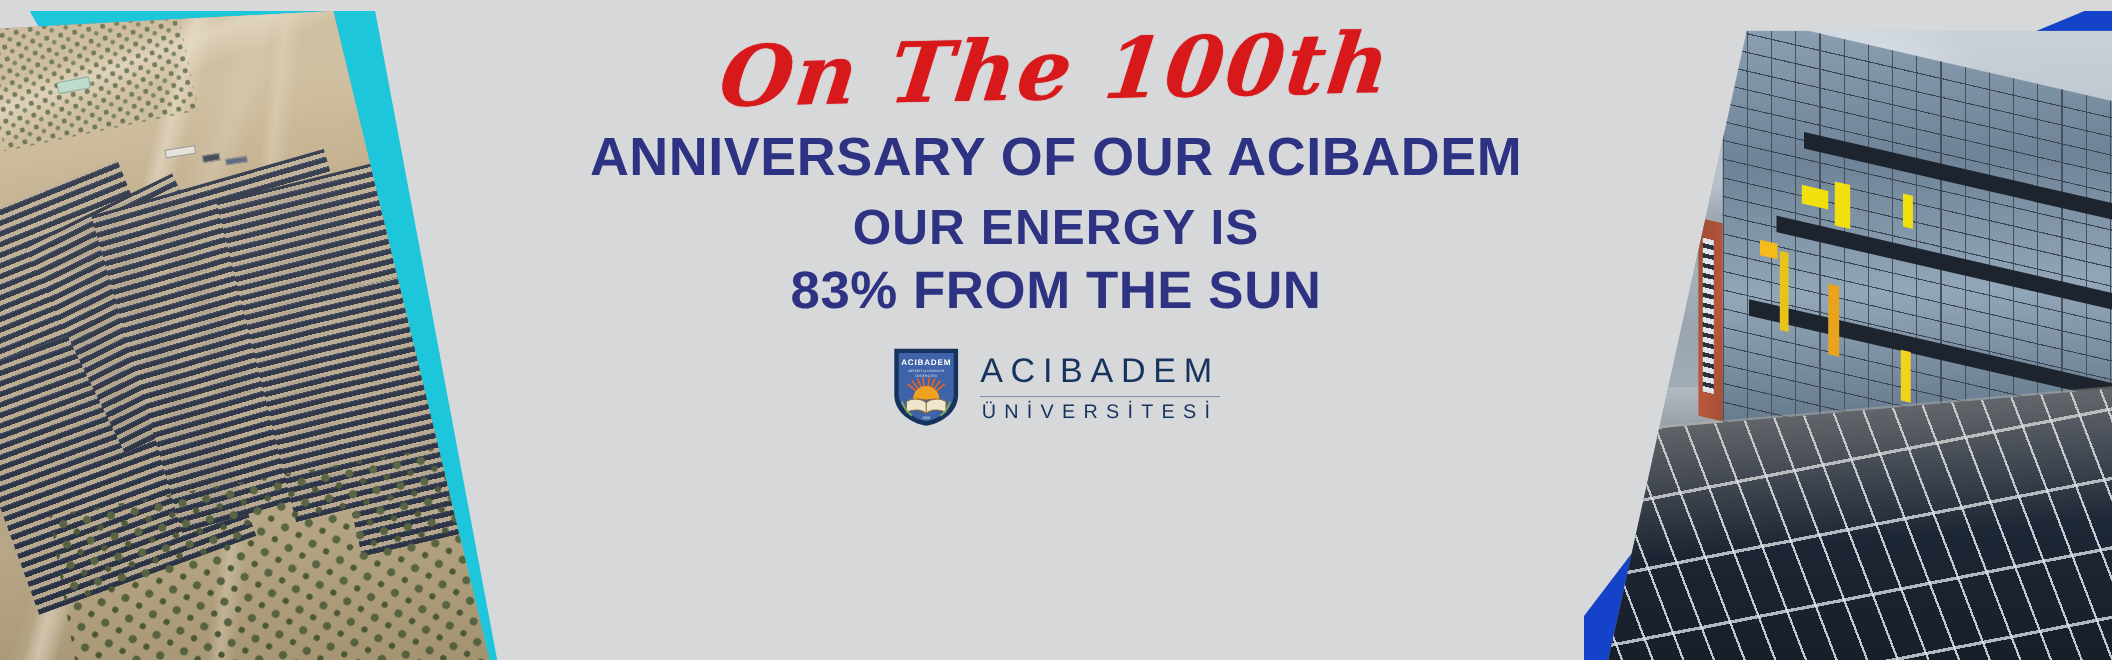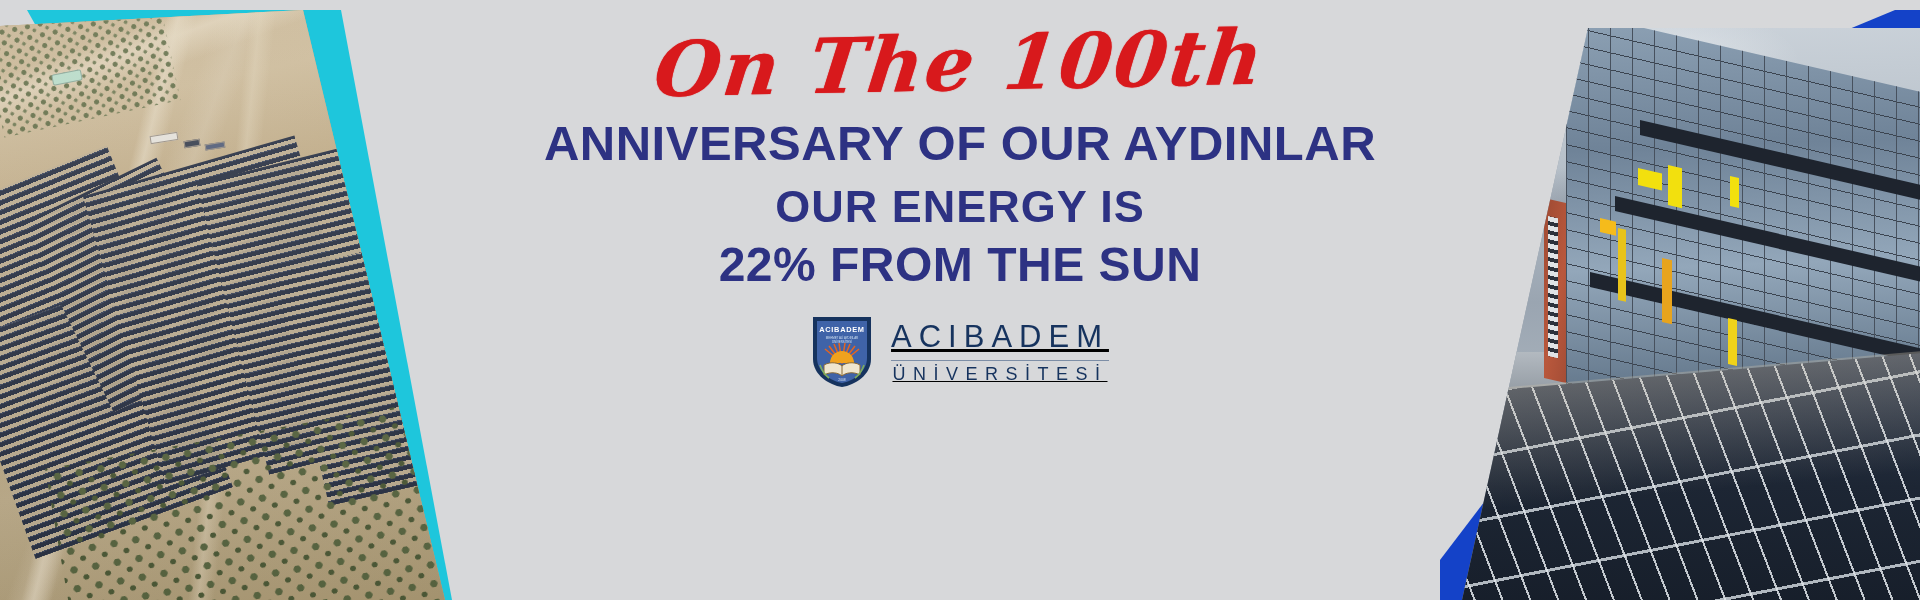--- a/index.html
+++ b/index.html
@@ -240,21 +240,21 @@
     font-weight:700;
     font-size:17px;
     line-height:1.7;
     color:#2d3283;
     max-width:430px;
   }
 
   
   .logo {
     margin-top:24px;
-    display:flex; align-items:center; gap:18px;text-decoration:underline;
+    display:flex; align-items:center; gap:18px;
   }
   .crest { width:62px; height:74px; display:block; }
   .wordmark { display:flex; flex-direction:column; align-items:stretch; }
   .wm-top {
     font-size:31px; font-weight:400; letter-spacing:7px;
     color:#16335e; line-height:1.05; padding-bottom:4px;
   }
   .wm-rule { height:1px; background:#7d8ea6; margin:2px 0 4px; }
   .wm-bot {
     font-size:18px; font-weight:400; letter-spacing:7.5px;
@@ -304,25 +304,25 @@
     <div class="rp-yellow y6"></div>
     <div class="rp-yellow y7"></div>
     <div class="rp-panels"></div>
     <div class="rp-panel-sheen"></div>
   </div>
 
   <div class="center">
 
     <div class="script-line">On The 100th</div>
 
-    <div class="h-anniv">ANNIVERSARY OF OUR AYDINLAR</div>
+    <div class="h-anniv">ANNIVERSARY OF OUR ACIBADEM</div>
 
     <div class="h-energy">OUR ENERGY IS</div>
 
-    <div class="h-sun">22% FROM THE SUN</div>
+    <div class="h-sun">83% FROM THE SUN</div>
 
 
     <div class="logo">
 
       <svg class="crest" viewBox="0 0 62 74">
         <path d="M2 2 H60 V44 C60 60 44 70 31 72 C18 70 2 60 2 44 Z" fill="#16335e"></path>
         <path d="M6 6 H56 V43 C56 57 42 66 31 68 C20 66 6 57 6 43 Z" fill="#3f63a8"></path>
         <text x="31" y="17" text-anchor="middle" fill="#ffffff" font-family="'Liberation Sans',sans-serif" font-size="7.4" letter-spacing="0.7" font-weight="bold">ACIBADEM</text>
         <text x="31" y="23.5" text-anchor="middle" fill="#cfe0f2" font-family="'Liberation Sans',sans-serif" font-size="2.9">MEHMET ALİ AYDINLAR</text>
         <text x="31" y="27.5" text-anchor="middle" fill="#cfe0f2" font-family="'Liberation Sans',sans-serif" font-size="2.9">ÜNİVERSİTESİ</text>

